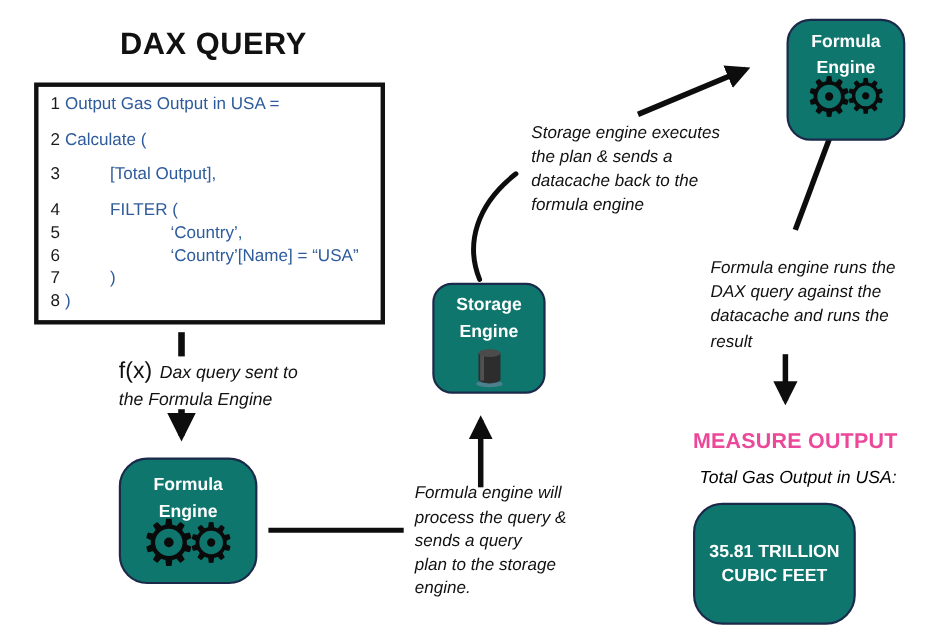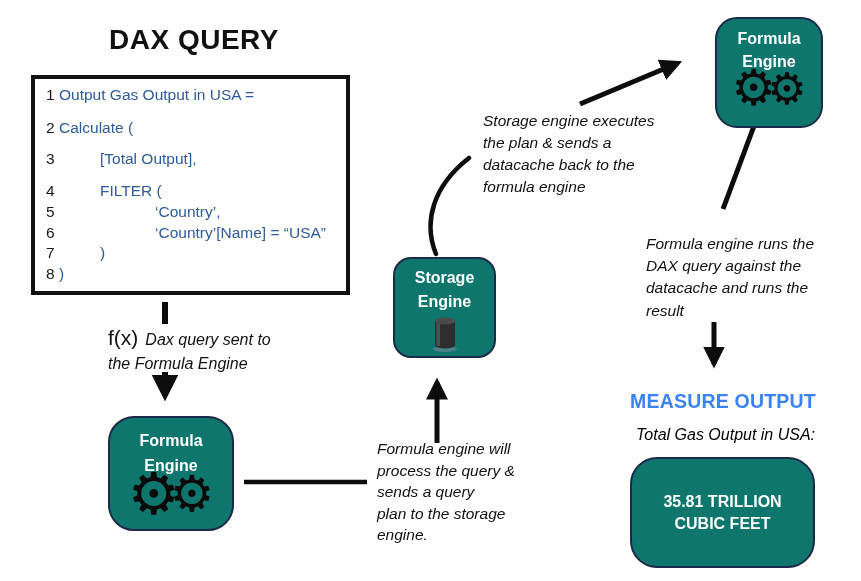--- a/index.html
+++ b/index.html
@@ -32,23 +32,23 @@
   .fe-top{left:715px;top:17px;width:108px;height:111px;border-radius:22px;padding-top:8px;}
   .fe-top .box-label{line-height:23px;}
   .storage{left:393px;top:257px;width:103px;height:101px;border-radius:18px;padding-top:7px;}
   .storage .box-label{line-height:24px;}
   .gears{display:flex;justify-content:center;align-items:center;color:#0a0a0a;margin-top:-12px;height:56px;}
   .fe-bottom .g1{font-size:58px;} .fe-bottom .g2{font-size:50px;margin-left:-10px;}
   .fe-top .gears{margin-top:-10px;height:50px;}
   .fe-top .g1{font-size:50px;} .fe-top .g2{font-size:44px;margin-left:-9px;}
   .cyl{margin-top:1px;}
   
-  .measure-heading{left:630px;top:390px;font-size:19.5px;font-weight:700;color:#3b82f6;letter-spacing:.2px;}
+  .measure-heading{left:630px;top:390px;font-size:19.5px;font-weight:700;color:#ec4899;letter-spacing:.2px;}
   .measure-caption{left:636px;top:426px;font-size:16px;font-style:italic;color:#000000;}
-  .measure-box{left:630px;top:457px;width:185px;height:111px;border-radius:27px;
+  .measure-box{left:630px;top:457px;width:148px;height:111px;border-radius:27px;
                display:flex;flex-direction:column;justify-content:center;}
   .measure-box div{font-size:16px;font-weight:700;line-height:22px;color:#fff;}
   
   #connectors{position:absolute;left:0;top:0;pointer-events:none;}
 </style>
 </head>
 <body>
 
 <div id="canvas">
 

